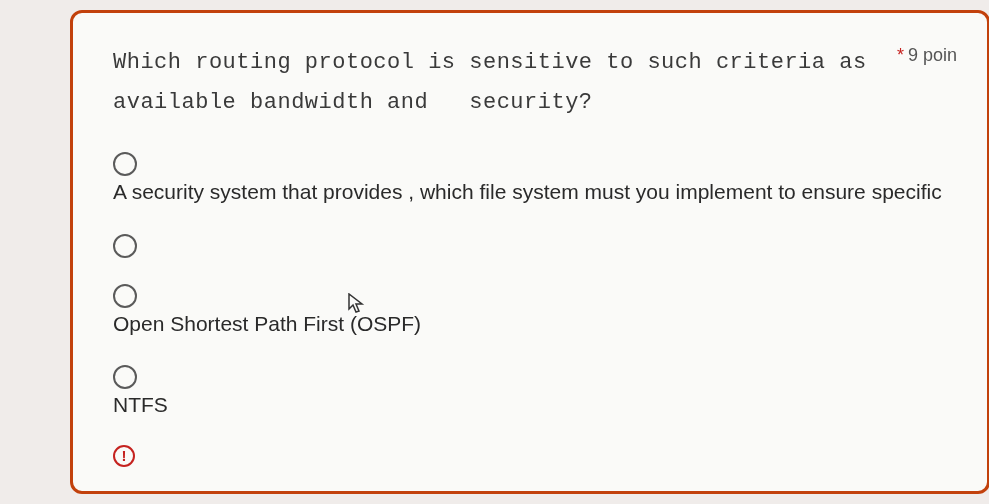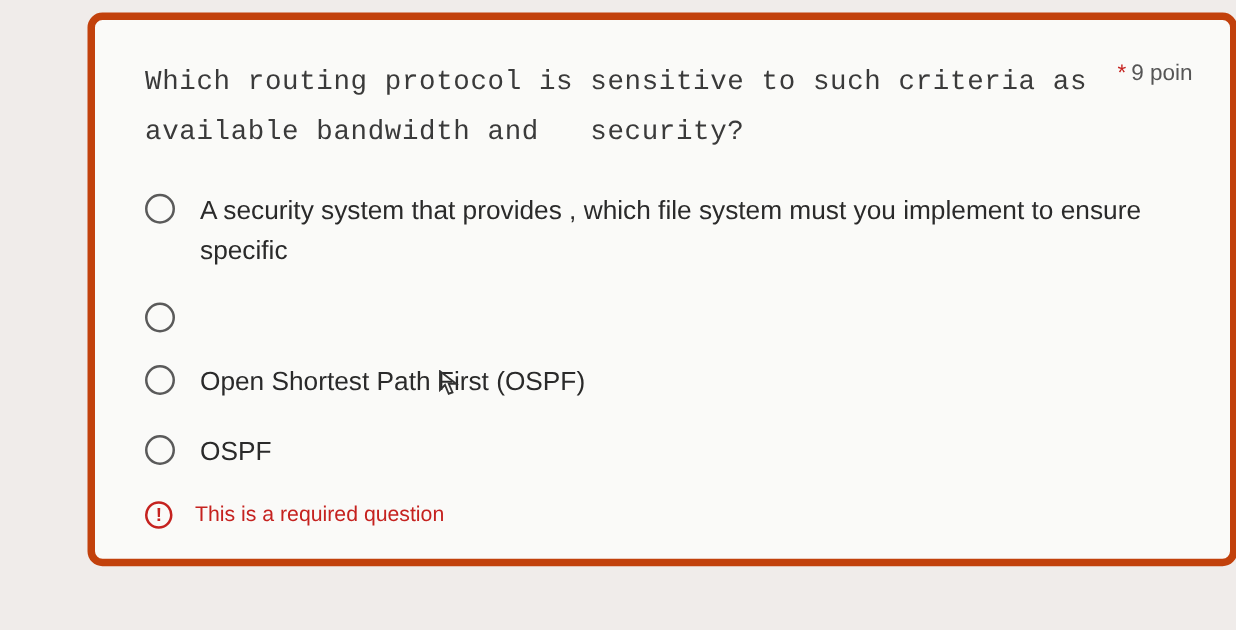--- a/index.html
+++ b/index.html
@@ -10,21 +10,21 @@
     body {
       width: 989px;
       height: 504px;
       background: #f0ecea;
       font-family: Arial, sans-serif;
       padding: 10px 0 0 0;
       overflow: hidden;
     }
     .card {
       background: #fafaf8;
-      border: 6px solid #c2410c;
+      border: 3px solid #c2410c;
       border-radius: 12px;
       margin: 0 0 0 70px;
       padding: 30px 30px 24px 40px;
       width: 920px;
       position: relative;
     }
     .question-row {
       display: flex;
       justify-content: space-between;
       align-items: flex-start;
@@ -51,20 +51,21 @@
       margin-right: 4px;
     }
     .options {
       margin-top: 10px;
     }
     .option {
       display: flex;
       align-items: flex-start;
       margin-bottom: 24px;
       cursor: pointer;
+      flex-direction: column;
     }
     .radio {
       width: 24px;
       height: 24px;
       border: 2.5px solid #5a5a5a;
       border-radius: 50%;
       flex-shrink: 0;
       margin-right: 20px;
       margin-top: 2px;
     }
@@ -123,27 +124,26 @@
     </div>
     <div class="option">
       <div class="radio"></div>
     </div>
     <div class="option">
       <div class="radio"></div>
       <div class="option-label">Open Shortest Path First (OSPF)</div>
     </div>
     <div class="option">
       <div class="radio"></div>
-      <div class="option-label">OSPF</div>
+      <div class="option-label">NTFS</div>
     </div>
   </div>
 
   <div class="required-msg">
     <div class="alert-icon">
         <span>!</span>
       </div>
-    <div class="required-text">This is a required question</div>
   </div>
 
   <svg class="cursor" width="18" height="22" viewBox="0 0 18 22">
     <path d="M1 1 L1 16 L5 12 L8 19 L11 18 L8 11 L14 11 Z" fill="none" stroke="#333" stroke-width="1.5"></path>
   </svg>
 </div>
 
 </body></html>

